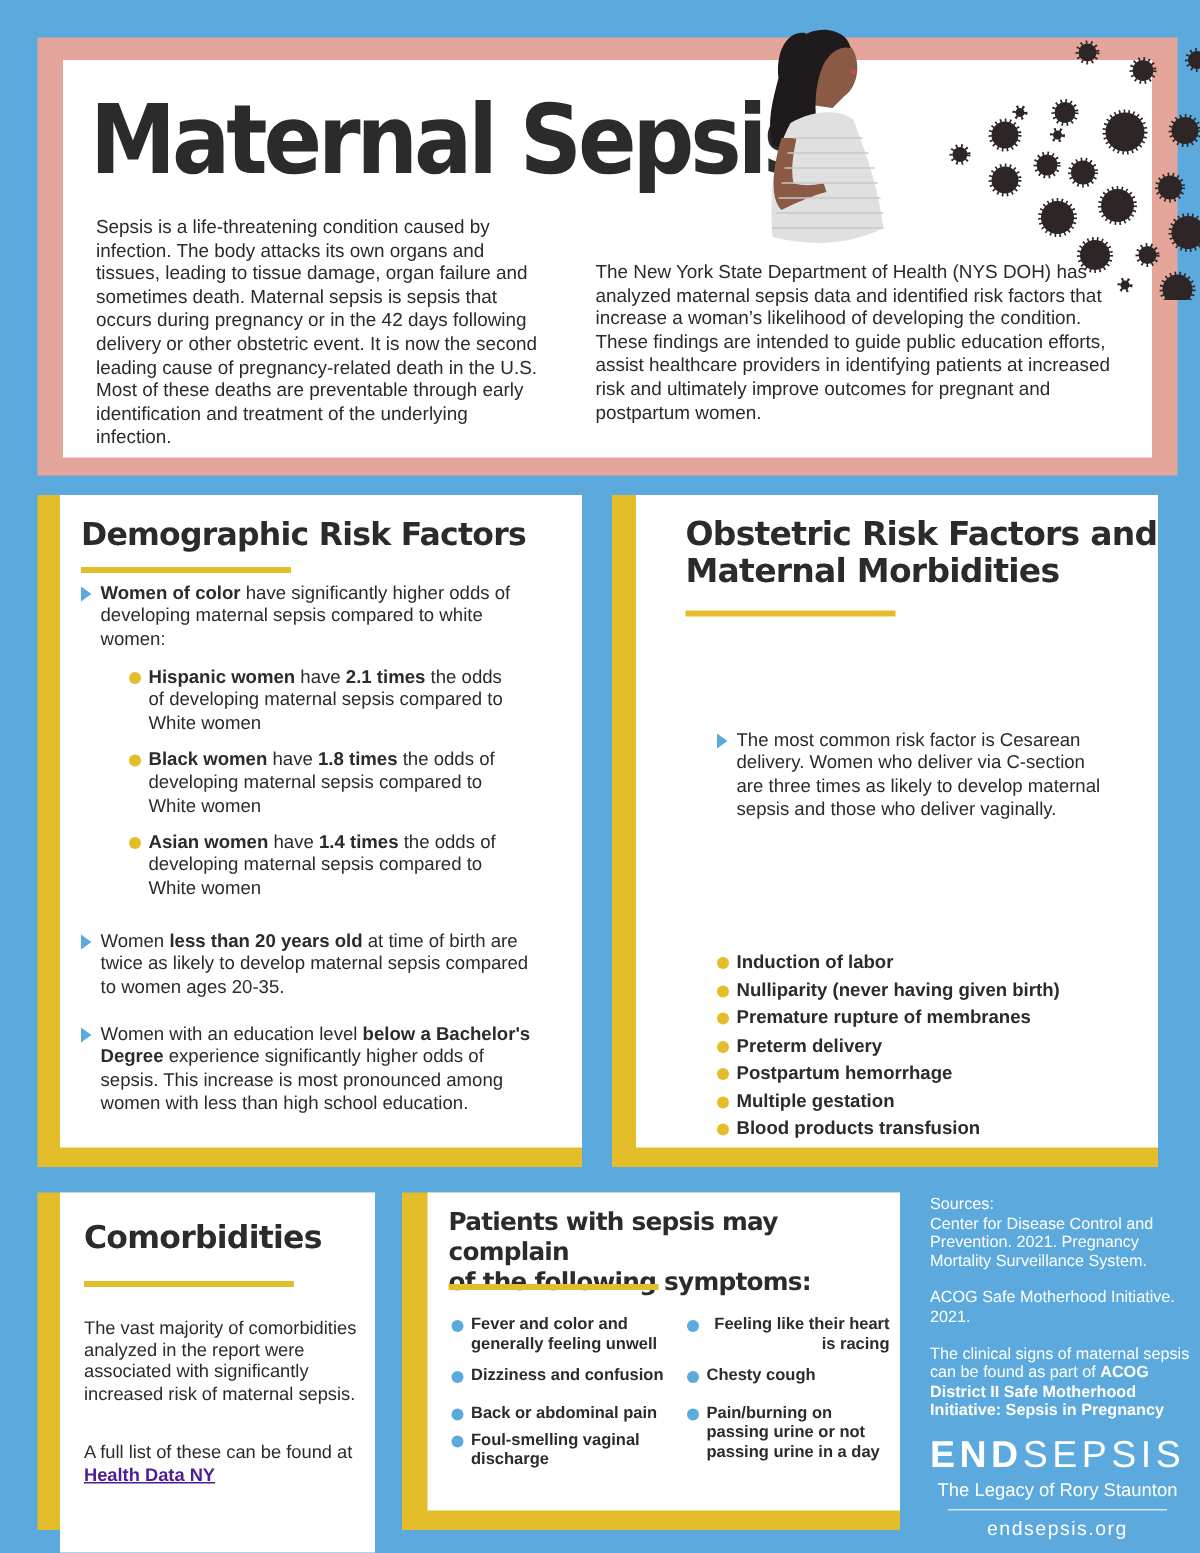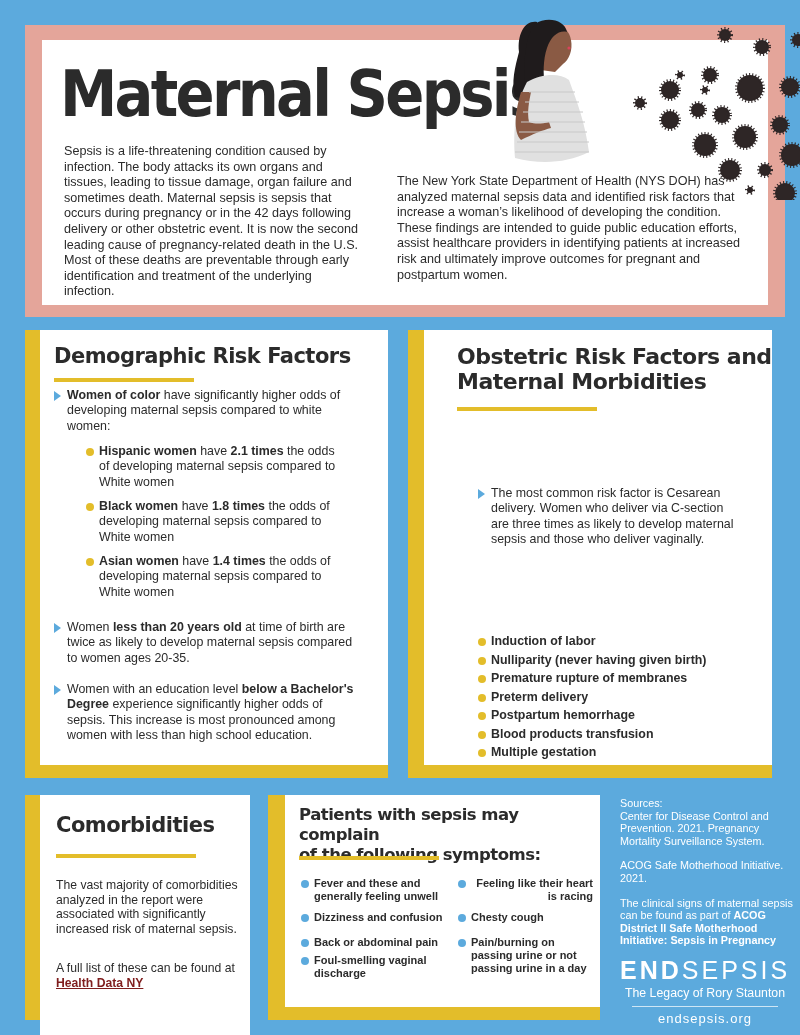--- a/index.html
+++ b/index.html
@@ -66,21 +66,21 @@
   }
   .sources p { margin-bottom: 12px; }
   .logo { left: 620px; top: 958px; width: 170px; text-align: center; color: #ffffff; }
   .logo-main { font-size: 25px; letter-spacing: 3px; line-height: 1; }
   .logo-main b { font-weight: bold; }
   .logo-main span { font-weight: normal; }
   .logo-tag { font-size: 12.3px; margin-top: 3px; }
   .logo-rule { height: 1px; background: rgba(255,255,255,0.7); margin: 6px 12px 4px; }
   .logo-url { font-size: 13px; letter-spacing: 1px; }
 
-  a.link { color: #7f1d1d; font-weight: bold; text-decoration: underline; }
+  a.link { color: #4c1d95; font-weight: bold; text-decoration: underline; }
 </style>
 </head>
 <body>
 
 <div class="abs hdr-frame"></div>
 <div class="abs hdr-inner"></div>
 <div class="abs title">Maternal Sepsis</div>
 
 <svg class="abs woman" viewBox="0 0 130 160">
   <path d="M52 10 C40 8 32 22 34 40 C30 55 26 70 30 85 L48 88 L60 40 Z" fill="#1f1b1c"></path>
@@ -177,22 +177,22 @@
     <span>The most common risk factor is Cesarean delivery. Women who deliver via C-section are three times as likely to develop maternal sepsis and those who deliver vaginally.</span>
   </div>
 
 
   <div style="position:absolute; left:54px; top:304px; width:270px;">
     <div class="body-text li" style="height:18.5px;"><span class="dot-y"></span><b>Induction of labor</b></div>
     <div class="body-text li" style="height:18.5px;"><span class="dot-y"></span><b>Nulliparity (never having given birth)</b></div>
     <div class="body-text li" style="height:18.5px;"><span class="dot-y"></span><b>Premature rupture of membranes</b></div>
     <div class="body-text li" style="height:18.5px;"><span class="dot-y"></span><b>Preterm delivery</b></div>
     <div class="body-text li" style="height:18.5px;"><span class="dot-y"></span><b>Postpartum hemorrhage</b></div>
+    <div class="body-text li" style="height:18.5px;"><span class="dot-y"></span><b>Multiple gestation</b></div>
     <div class="body-text li" style="height:18.5px;"><span class="dot-y"></span><b>Blood products transfusion</b></div>
-    <div class="body-text li" style="height:18.5px;"><span class="dot-y"></span><b>Multiple gestation</b></div>
   </div>
 </div>
 
 <div class="abs card-frame" style="left:25px; top:795px; width:225px; height:225px;"></div>
 <div class="abs card-white" style="left:40px; top:795px; width:210px; height:268px;padding-left:30px;">
   <div class="card-title" style="position:absolute; left:16px; top:18px; font-size:21px;">Comorbidities</div>
   <div class="rule" style="position:absolute; left:16px; top:59px; width:140px;"></div>
   <div class="body-text" style="position:absolute; left:16px; top:83px; width:185px; font-size:12.2px; line-height:14.6px;">The vast majority of comorbidities analyzed in the report were associated with significantly increased risk of maternal sepsis.</div>
   <div class="body-text" style="position:absolute; left:16px; top:166px; width:185px; font-size:12.2px; line-height:14.6px;">
     <span>A full list of these can be found at </span><a class="link" href="#">Health Data NY</a>
@@ -201,21 +201,21 @@
 
 <div class="abs card-frame" style="left:268px; top:795px; width:332px; height:225px;"></div>
 <div class="abs card-white" style="left:285px; top:795px; width:315px; height:212px;">
   <div class="card-title" style="position:absolute; left:14px; top:10px; font-size:16.5px; line-height:20px;">
     <div>Patients with sepsis may complain</div>
     <div>of the following symptoms:</div>
   </div>
   <div class="rule" style="position:absolute; left:14px; top:61px; width:140px;"></div>
 
   <div style="position:absolute; left:16px; top:82px; width:145px; font-size:11px; line-height:13.2px;">
-    <div class="li" style="height:34px;"><span class="dot-b"></span><b>Fever and these and generally feeling unwell</b></div>
+    <div class="li" style="height:34px;"><span class="dot-b"></span><b>Fever and color and generally feeling unwell</b></div>
     <div class="li" style="height:25px;"><span class="dot-b"></span><b>Dizziness and confusion</b></div>
     <div class="li" style="height:18px;"><span class="dot-b"></span><b>Back or abdominal pain</b></div>
     <div class="li"><span class="dot-b"></span><b>Foul-smelling vaginal discharge</b></div>
   </div>
   <div style="position:absolute; left:173px; top:82px; width:135px; font-size:11px; line-height:13.2px;">
     <div class="li" style="height:34px;text-align:right;"><span class="dot-b"></span><b>Feeling like their heart is racing</b></div>
     <div class="li" style="height:25px;"><span class="dot-b"></span><b>Chesty cough</b></div>
     <div class="li"><span class="dot-b"></span><b>Pain/burning on passing urine or not passing urine in a day</b></div>
   </div>
 </div>

